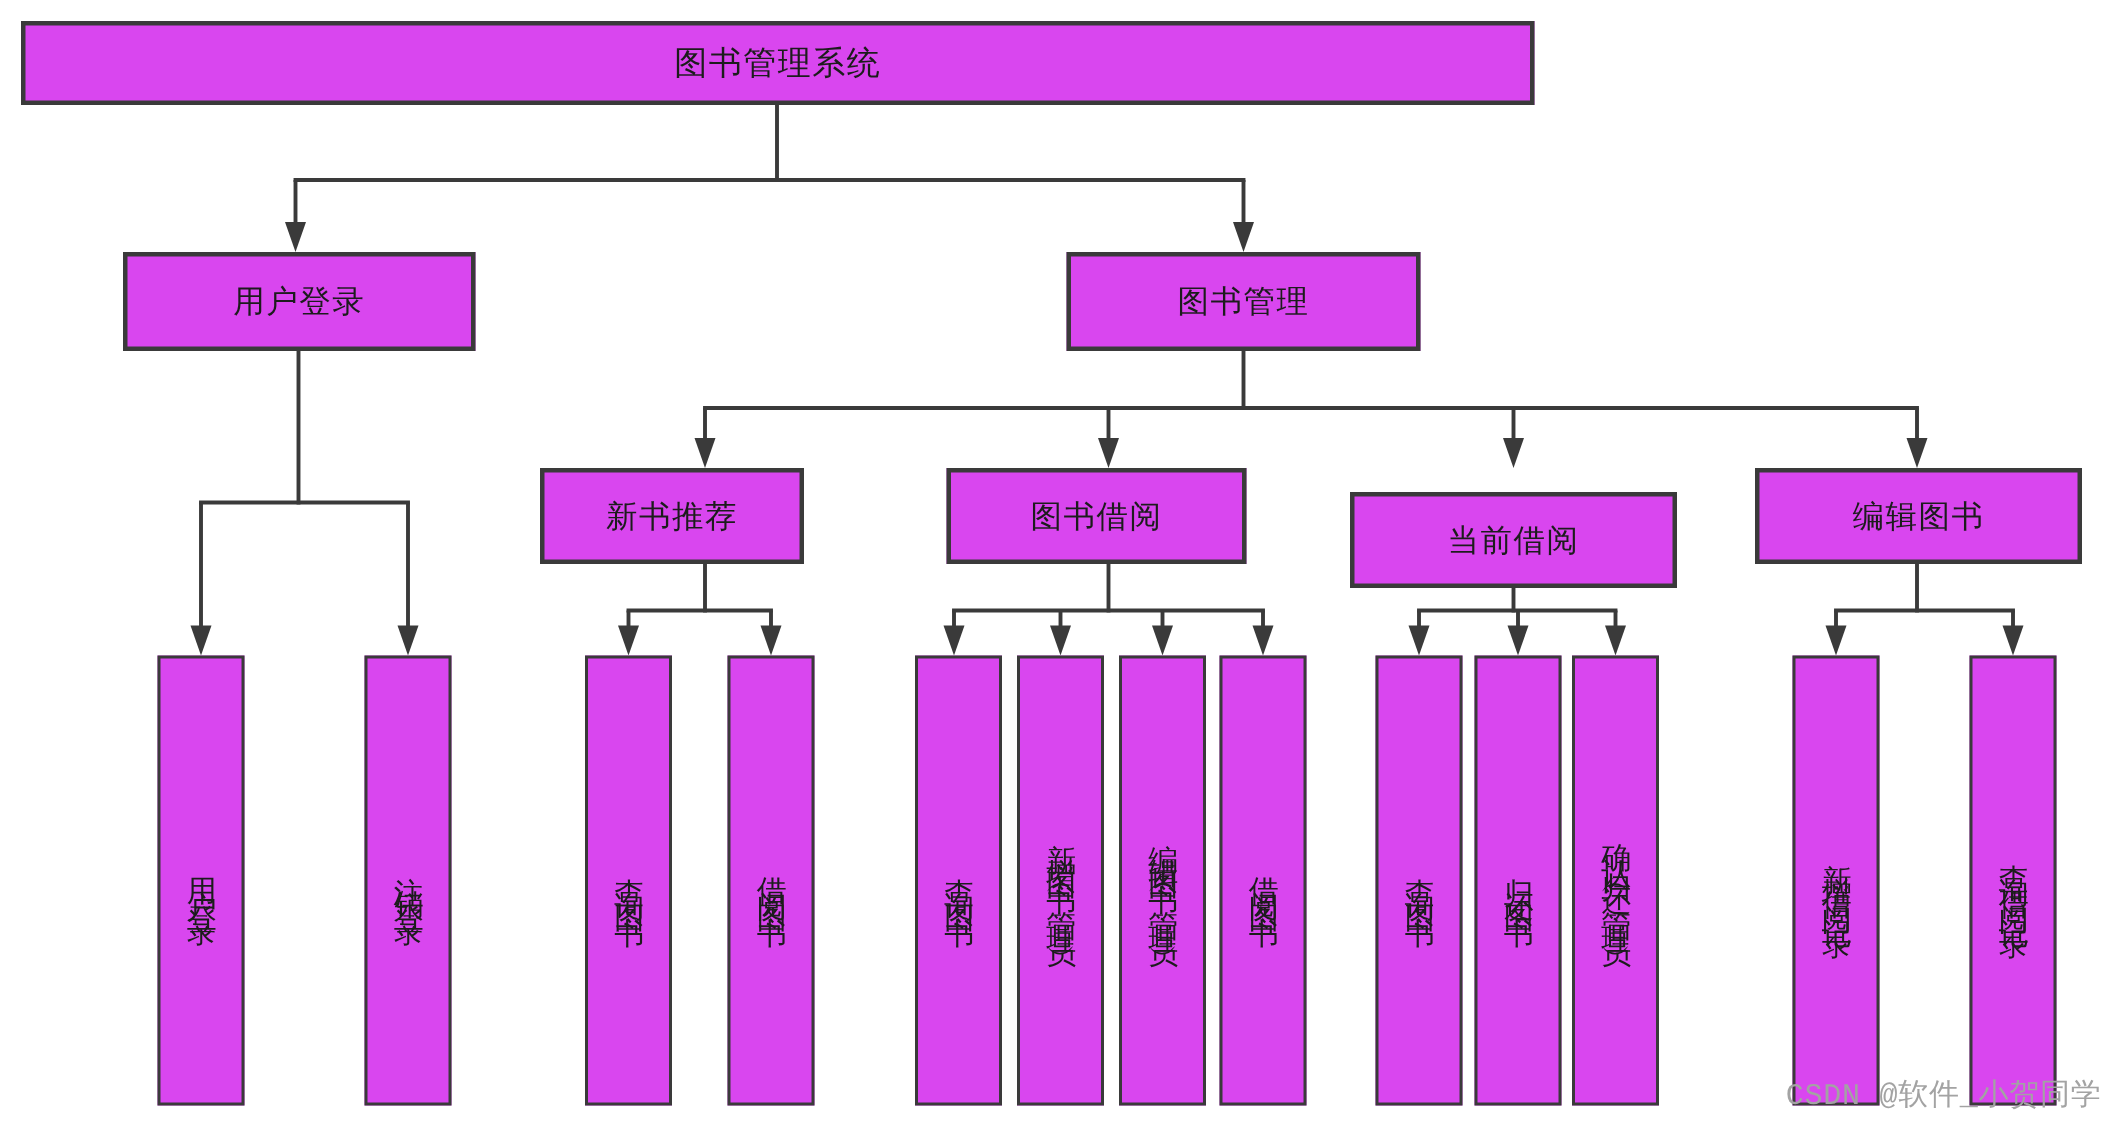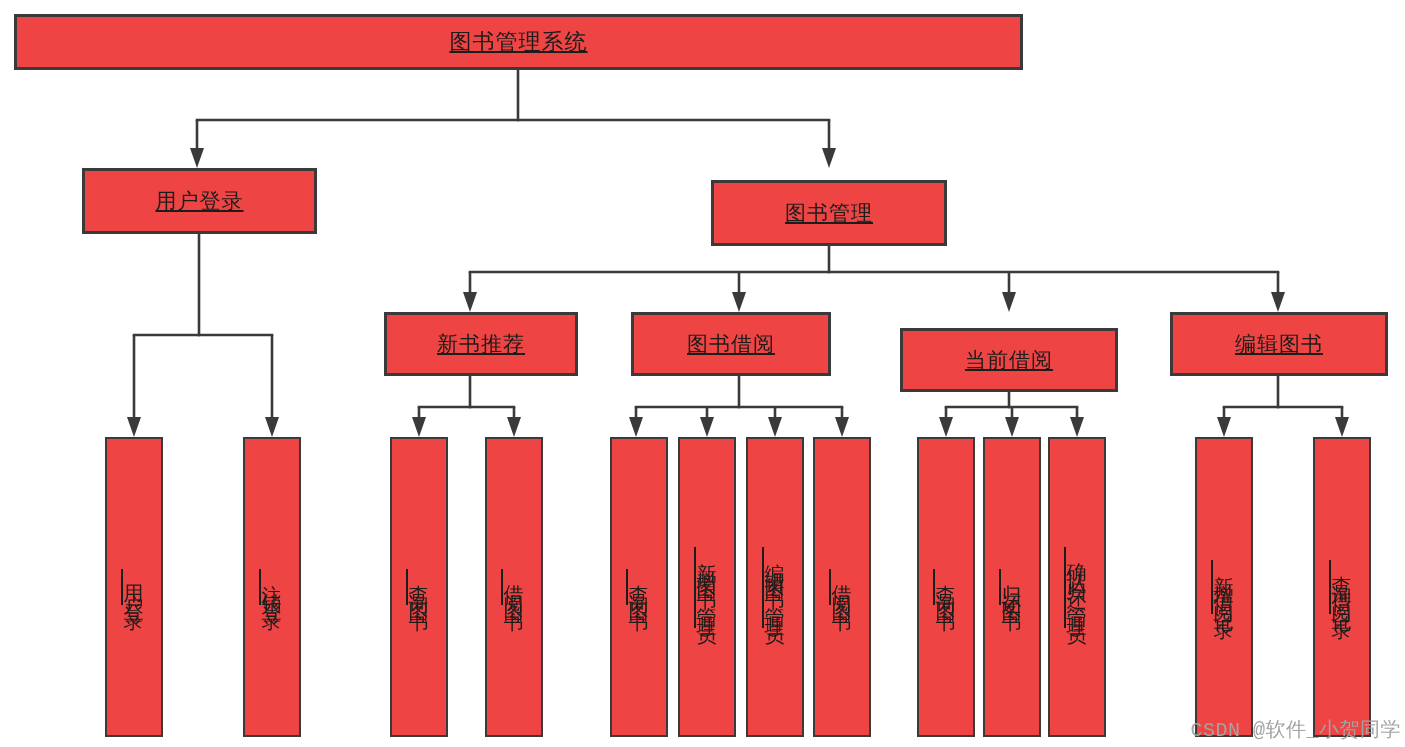--- a/index.html
+++ b/index.html
@@ -15,32 +15,31 @@
     width:1405px;height:747px;
     background:var(--background);
     overflow:hidden;
   }
   #edges{position:absolute;left:0;top:0;z-index:1;}
   #edges line{stroke:var(--line);stroke-width:2.6;}
   #edges polygon{fill:var(--line);stroke:none;}
   .node{
     position:absolute;
     box-sizing:border-box;
-    background:#ef4444;
+    background:#d946ef;
     border:3px solid var(--line);
     display:flex;align-items:center;justify-content:center;
     color:var(--text);
     z-index:2;
-    text-decoration:underline;
   }
   .h-node{font-size:21px;letter-spacing:1px;}
   #n-root{left:14px;top:14px;width:1009px;height:56px;font-size:22px;}
   #n-user-login{left:82px;top:168px;width:235px;height:66px;}
-  #n-book-mgmt{left:711px;top:168px;width:236px;height:66px;margin-top:12px;}
-  #n-l3-0{left:360px;top:312px;width:194px;height:64px;margin-left:24px;}
+  #n-book-mgmt{left:711px;top:168px;width:236px;height:66px;}
+  #n-l3-0{left:360px;top:312px;width:176px;height:64px;}
   #n-l3-1{left:631px;top:312px;width:200px;height:64px;}
   #n-l3-2{left:900px;top:312px;width:218px;height:64px;margin-top:16px;}
   #n-l3-3{left:1170px;top:312px;width:218px;height:64px;}
   .leaf{
     top:437px;width:58px;height:300px;
     border-width:2.6px;
     writing-mode:vertical-rl;
     font-size:20px;
     letter-spacing:9px;
     line-height:1;

